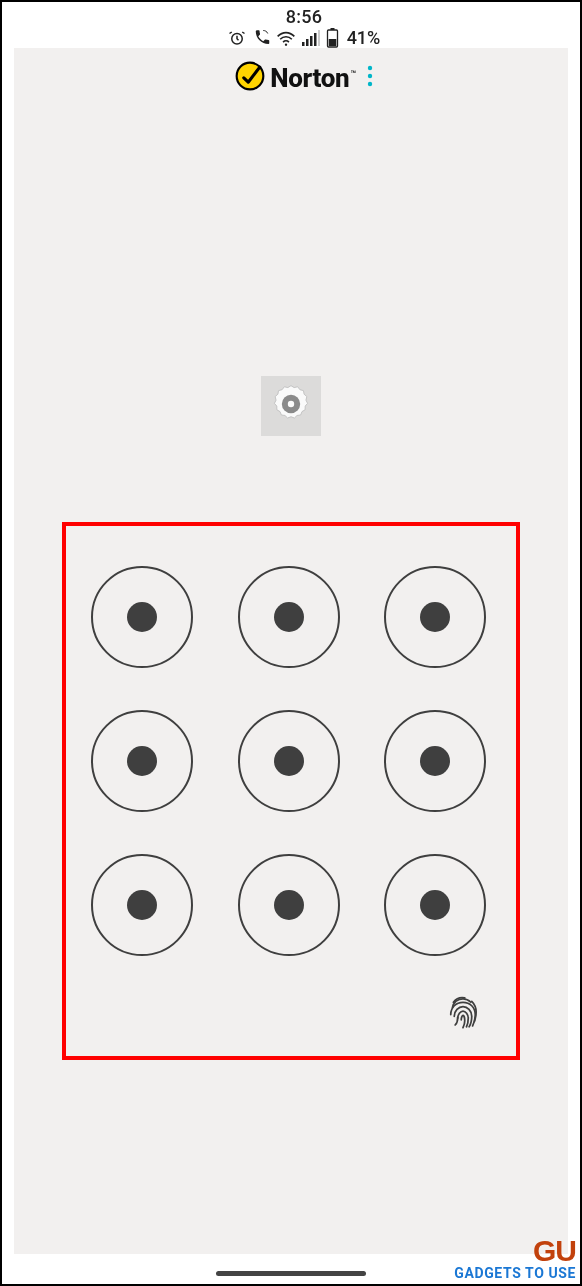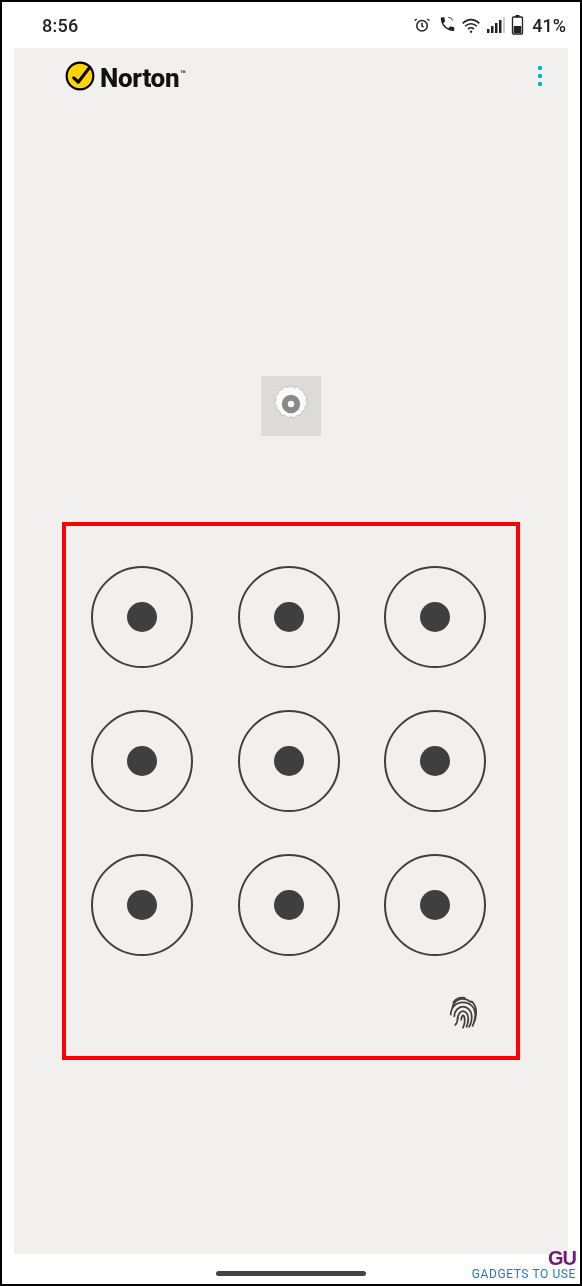--- a/index.html
+++ b/index.html
@@ -3,31 +3,31 @@
 <meta charset="utf-8">
 <style>
   * { box-sizing: border-box; margin: 0; padding: 0; }
   html, body { width: 582px; height: 1286px; font-family: -apple-system, Roboto, "Segoe UI", Arial, sans-serif; }
   body { background: #fff; position: relative; overflow: hidden; }
 
   
   .phone-frame { position: absolute; inset: 0; border: 2px solid #000; }
 
   
-  .status-bar { display: flex; justify-content: space-between; align-items: center; padding: 4px 14px 0 40px; height: 42px; font-size: 18px; font-weight: 500; color: #222; }
+  .status-bar { display: flex; justify-content: space-between; align-items: center; padding: 4px 14px 0 40px; height: 42px; font-size: 18px; font-weight: 500; color: #222; flex-direction: column; }
   .status-left { letter-spacing: .3px; }
   .status-right { display: flex; align-items: center; gap: 6px; }
   .status-right svg { display: block; }
   .battery-text { font-size: 18px; margin-left: 2px; }
 
   
   .screen { position: absolute; left: 12px; right: 12px; top: 46px; bottom: 30px; background: #f2f0ef; }
 
   
-  .header { display: flex; justify-content: space-between; align-items: center; padding: 12px 14px 6px 6px; margin-left: 44px; }
+  .header { display: flex; justify-content: center; align-items: center; padding: 12px 14px 6px 6px; margin-left: 44px; }
   .brand { display: flex; align-items: center; gap: 4px; }
   .brand-name { font-size: 26px; font-weight: 800; color: #111; letter-spacing: -.3px; }
   .brand-tm { font-size: 9px; vertical-align: super; font-weight: 600; margin-left: 1px; }
   .more-btn { width: 28px; height: 28px; display: flex; align-items: center; justify-content: center; }
 
   
   .app-icon-tile { position: absolute; left: 50%; top: 328px; transform: translateX(-50%); width: 60px; height: 60px; background: #dcdbda; display: flex; align-items: center; justify-content: center; }
 
   
   .keep-row { position: absolute; left: 0; right: 0; top: 440px; display: flex; justify-content: center; align-items: center; gap: 14px; }
@@ -40,22 +40,22 @@
   
   .pattern-pad { position: absolute; left: 50%; top: 518px; transform: translateX(-50%); width: 400px; display: grid; grid-template-columns: repeat(3, 1fr); grid-template-rows: repeat(3, 1fr); gap: 42px 40px; }
   .pattern-dot { width: 102px; height: 102px; border: 2px solid #3f3f3f; border-radius: 50%; display: flex; align-items: center; justify-content: center; cursor: pointer; }
   .pattern-dot .inner { width: 30px; height: 30px; background: #3f3f3f; border-radius: 50%; }
 
   
   .fingerprint { position: absolute; right: 82px; top: 942px; width: 46px; height: 46px; display: flex; align-items: center; justify-content: center; }
 
   
   .watermark { position: absolute; right: 4px; bottom: 4px; text-align: right; line-height: 1; }
-  .wm-top { font-size: 20px; font-weight: 900; color: #701a75; letter-spacing: -1px; font-family: Arial Black, Arial, sans-serif; }
-  .wm-sub { font-size: 12px; font-weight: 400; color: #1a77d4; letter-spacing: .6px; }
+  .wm-top { font-size: 30px; font-weight: 900; color: #c2410c; letter-spacing: -1px; font-family: Arial Black, Arial, sans-serif; }
+  .wm-sub { font-size: 14px; font-weight: 700; color: #1a77d4; letter-spacing: .6px; }
 
   
   .nav-pill { position: absolute; left: 50%; transform: translateX(-50%); bottom: 8px; width: 150px; height: 5px; background: #444; border-radius: 3px; }
 </style>
 </head>
 <body>
 
 <div class="phone-frame">
 
   <div class="status-bar">

